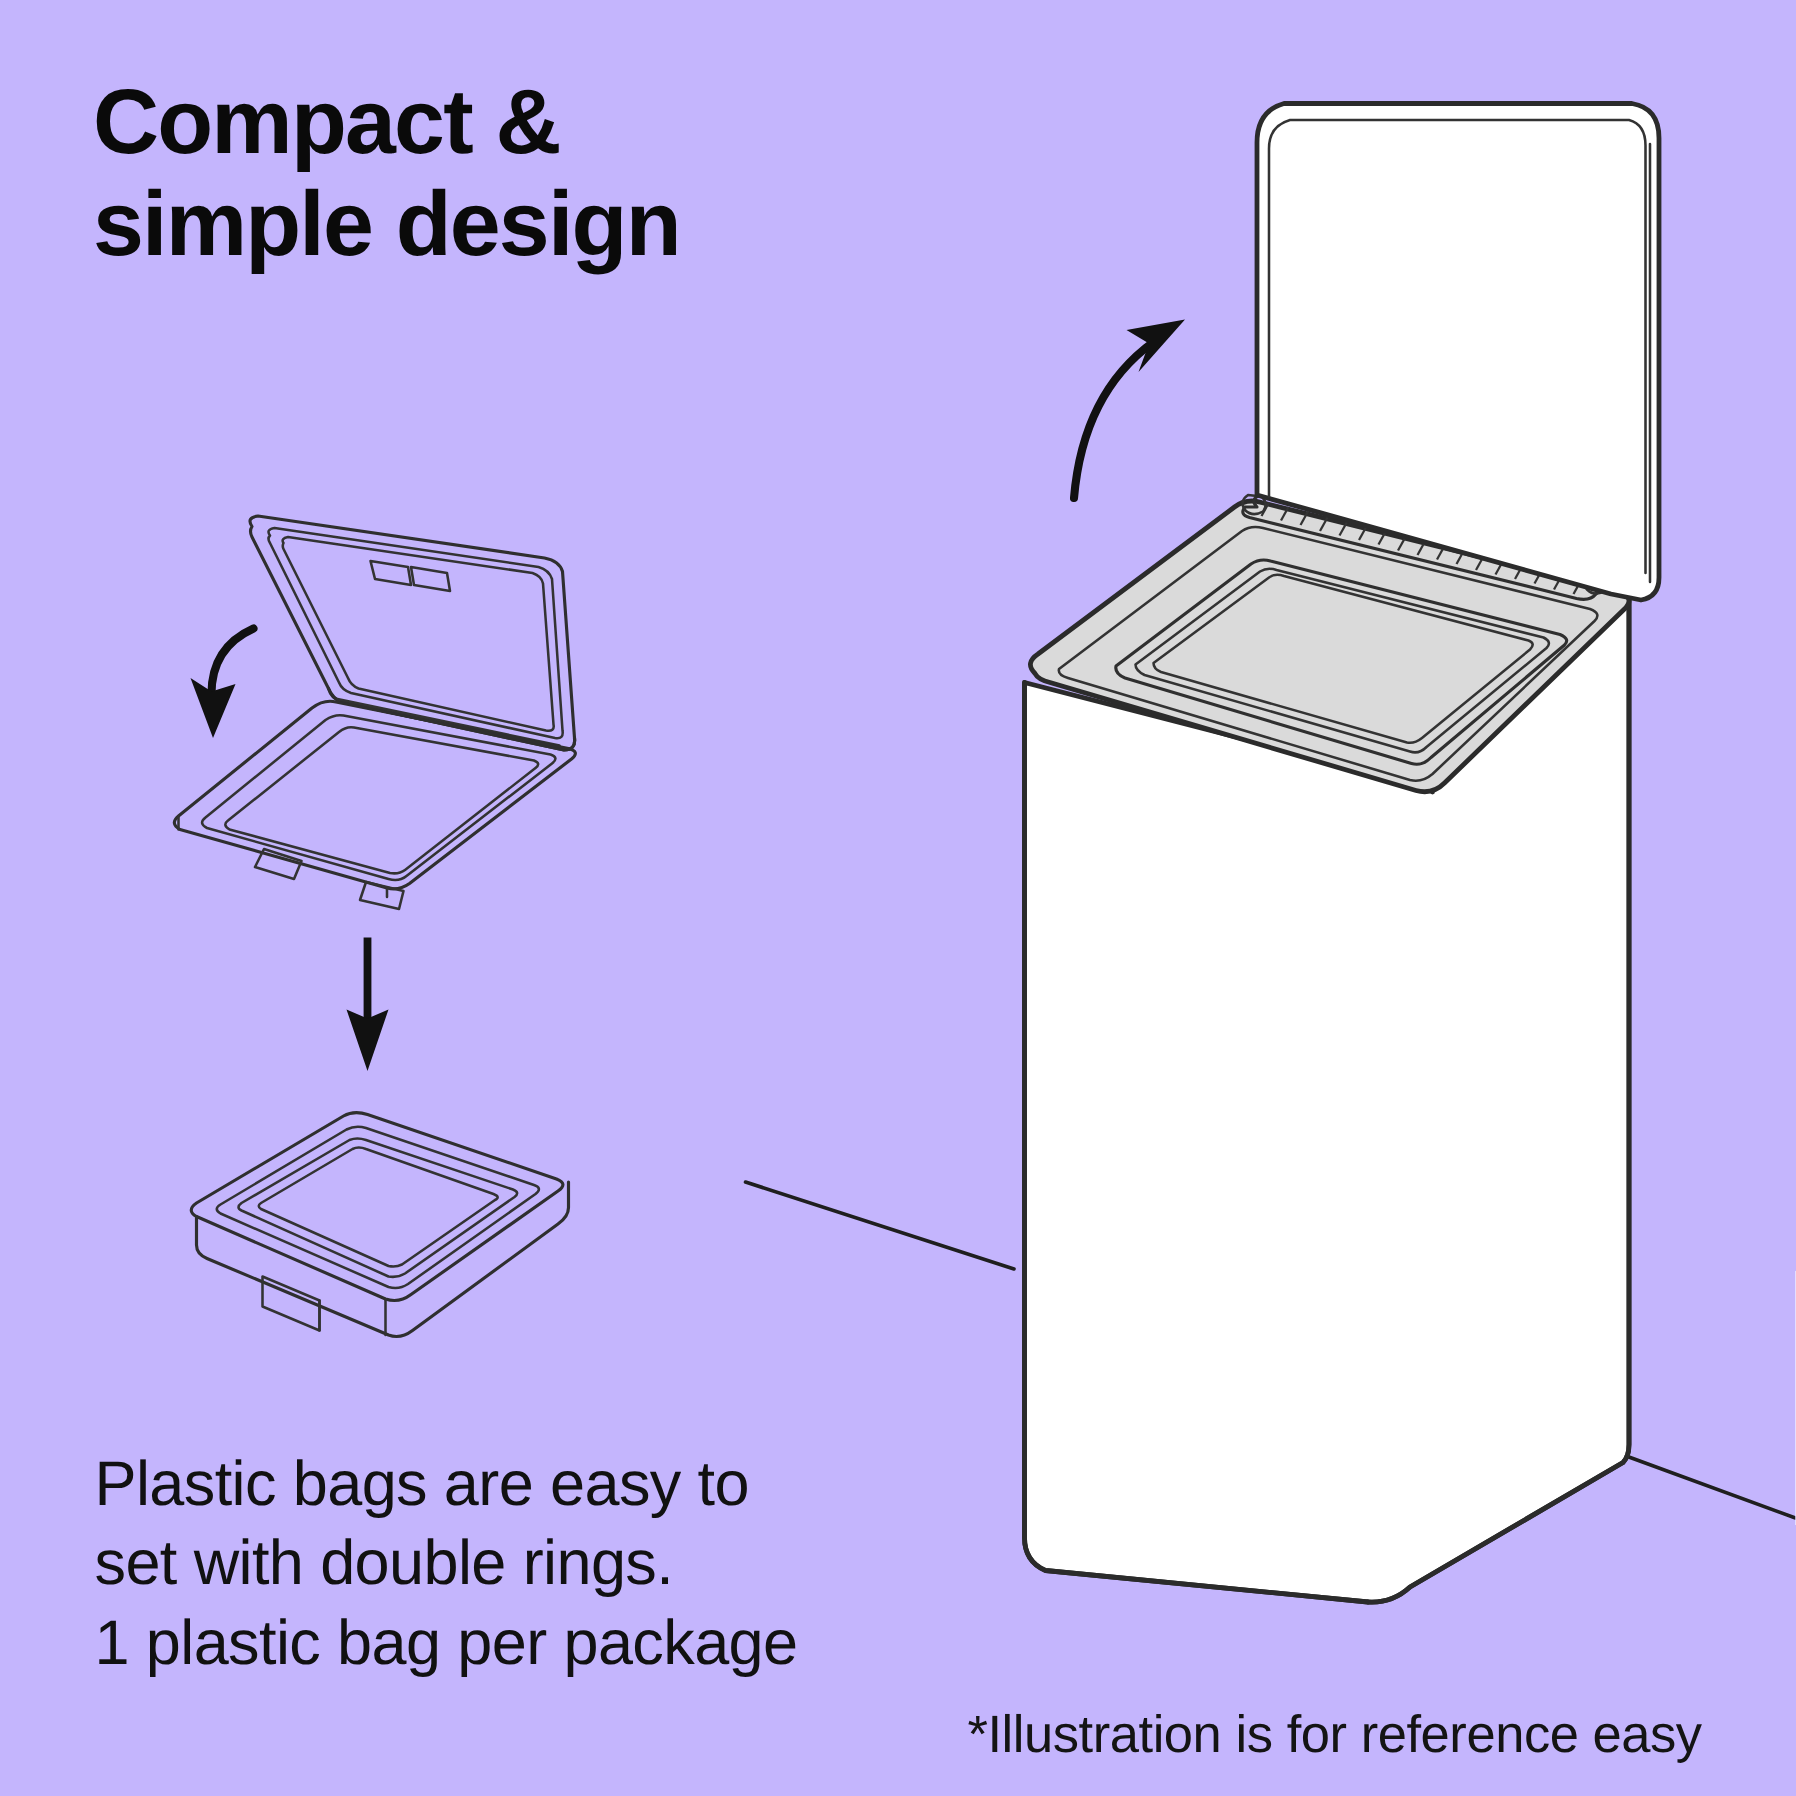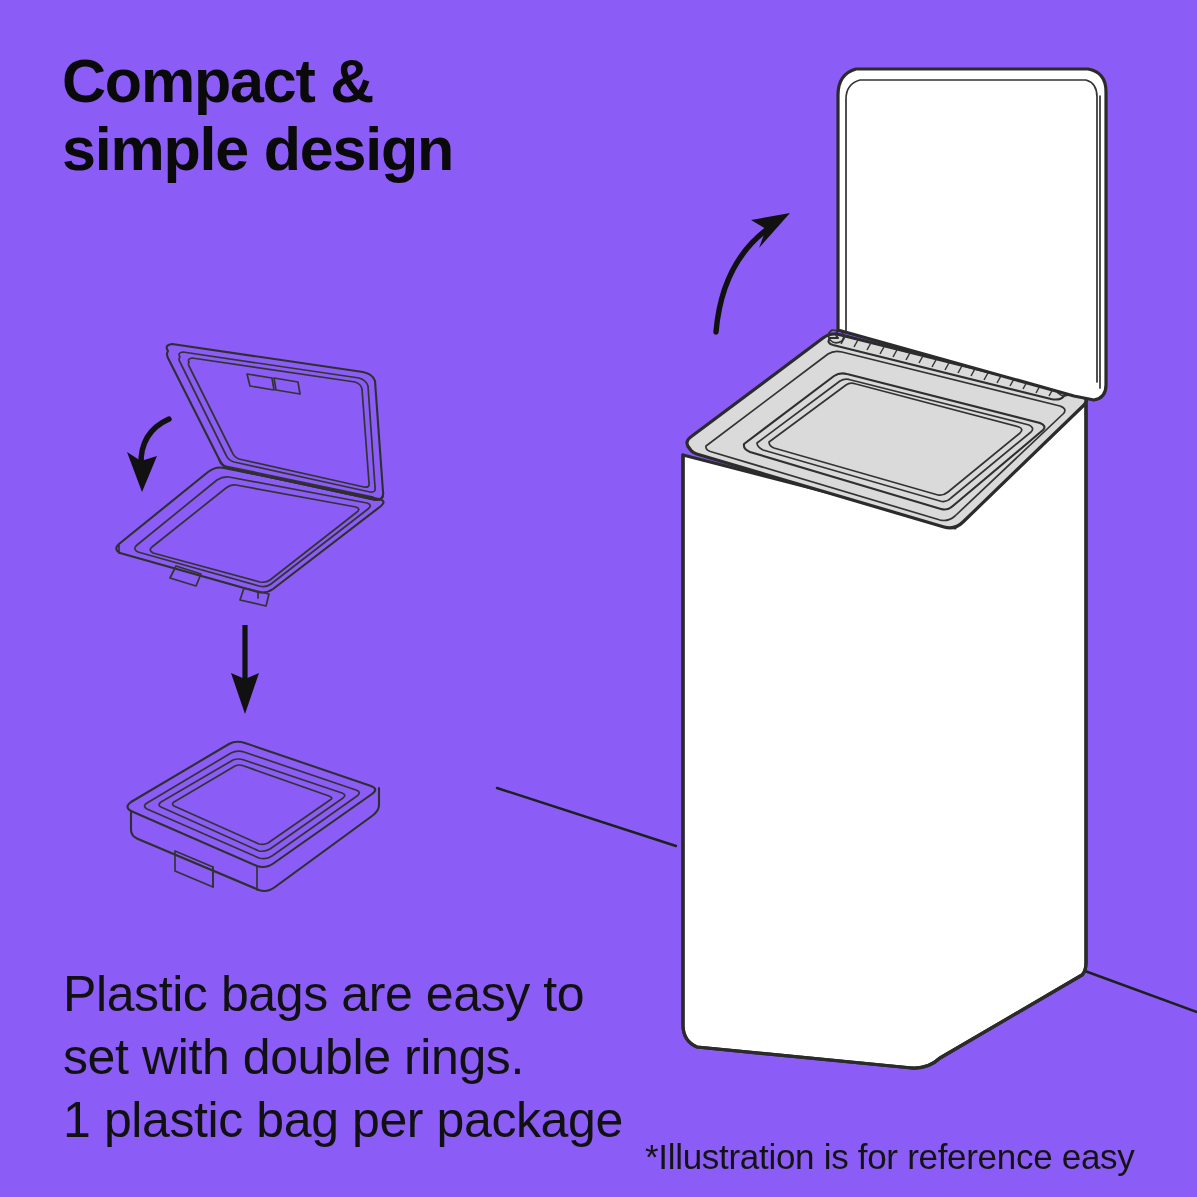--- a/index.html
+++ b/index.html
@@ -8,42 +8,42 @@
     background: #ffffff;
   }
   body {
     font-family: "Liberation Sans", sans-serif;
     -webkit-font-smoothing: antialiased;
   }
   #page {
     position: relative;
     width: 1197px;
     height: 1197px;
-    background: #8b5cf6;
+    background: #c4b5fd;
     overflow: hidden;
   }
   
   .headline {
     position: absolute;
     left: 62px;
     top: 48px;
     width: 600px;
     font-size: 61px;
     line-height: 1.11;
     font-weight: bold;
     letter-spacing: -1.2px;
     color: #0a0a0a;
     white-space: pre-line;
   }
   .bodycopy {
     position: absolute;
     left: 63px;
     top: 963px;
     width: 600px;
-    font-size: 50px;
+    font-size: 42px;
     line-height: 1.26;
     font-weight: normal;
     letter-spacing: -0.4px;
     color: #111111;
     white-space: pre-line;
   }
   .footnote {
     position: absolute;
     left: 645px;
     top: 1136px;

